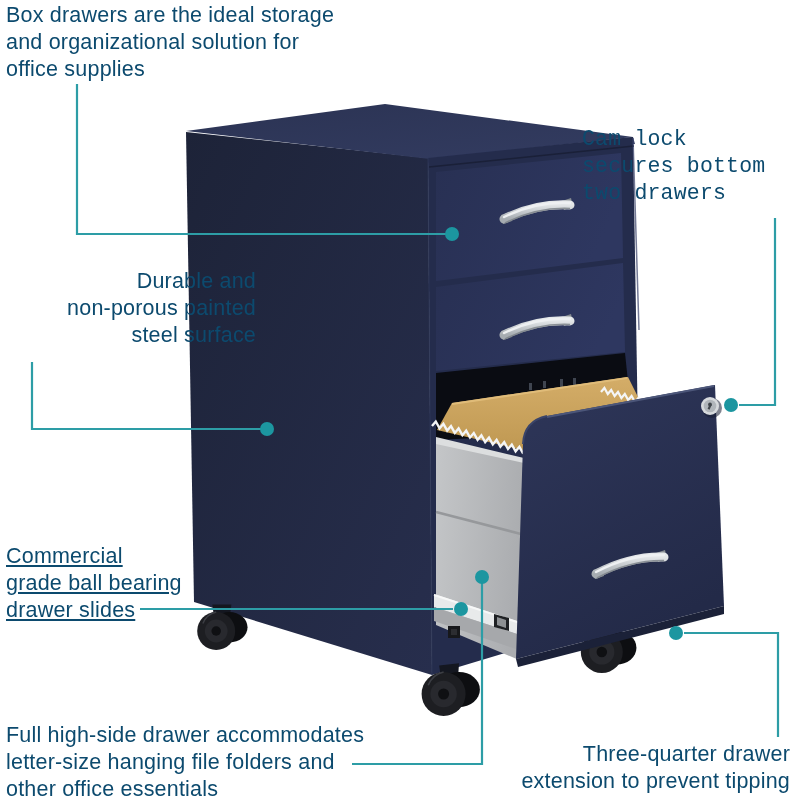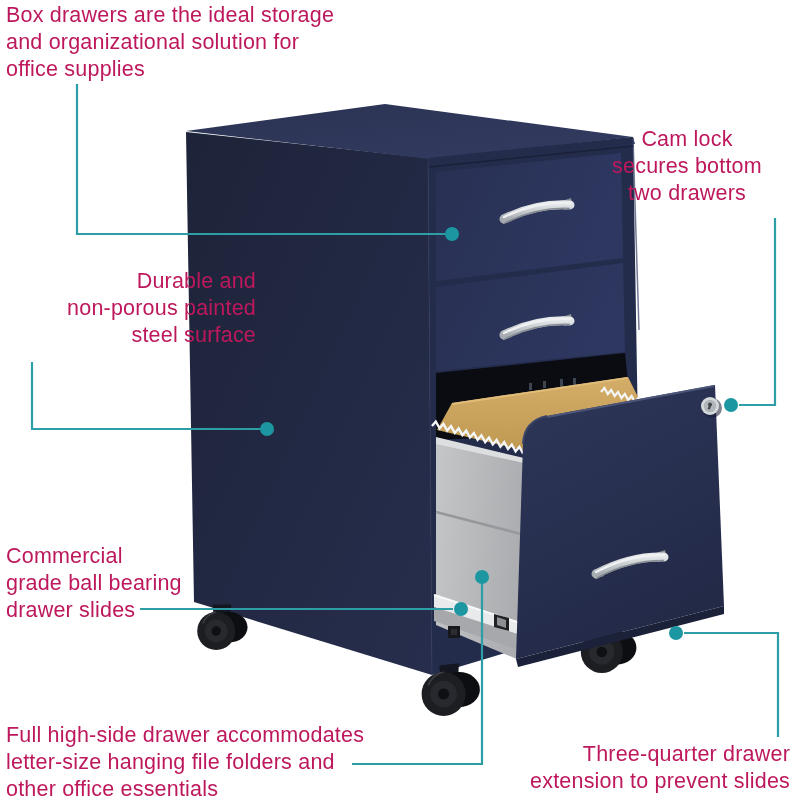--- a/index.html
+++ b/index.html
@@ -1,24 +1,24 @@
 <!DOCTYPE html>
 <html><head>
 <meta charset="utf-8">
 <style>
   html,body{margin:0;padding:0;background:#ffffff;}
   #stage{position:relative;width:800px;height:800px;background:#ffffff;overflow:hidden;
          font-family:"Liberation Sans", sans-serif;}
   #scene{position:absolute;left:0;top:0;}
-  .note{position:absolute;font-size:21.5px;line-height:27px;color:#be185d;
+  .note{position:absolute;font-size:21.5px;line-height:27px;color:#0c4a6e;
         white-space:pre-line;letter-spacing:.2px;}
   #note-box{left:6px;top:2px;width:345px;}
-  #note-cam{right:8px;top:126px;width:210px;text-align:center;}
+  #note-cam{right:8px;top:126px;width:210px;text-align:left;font-family:Liberation Mono, monospace;}
   #note-durable{left:6px;top:268px;width:250px;text-align:right;}
-  #note-commercial{left:6px;top:543px;width:250px;}
+  #note-commercial{left:6px;top:543px;width:250px;text-decoration:underline;}
   #note-full{left:6px;top:722px;width:380px;}
   #note-three{right:10px;top:741px;width:320px;text-align:right;}
 </style>
 </head>
 <body>
 
 <div id="stage">
 
 <svg id="scene" width="800" height="800" viewBox="0 0 800 800">
   <defs>
@@ -186,14 +186,14 @@
   <div class="note" id="note-durable">Durable and
 non-porous painted
 steel surface</div>
   <div class="note" id="note-commercial">Commercial
 grade ball bearing
 drawer slides</div>
   <div class="note" id="note-full">Full high-side drawer accommodates
 letter-size hanging file folders and
 other office essentials</div>
   <div class="note" id="note-three">Three-quarter drawer
-extension to prevent slides</div>
+extension to prevent tipping</div>
 </div>
 
 </body></html>

